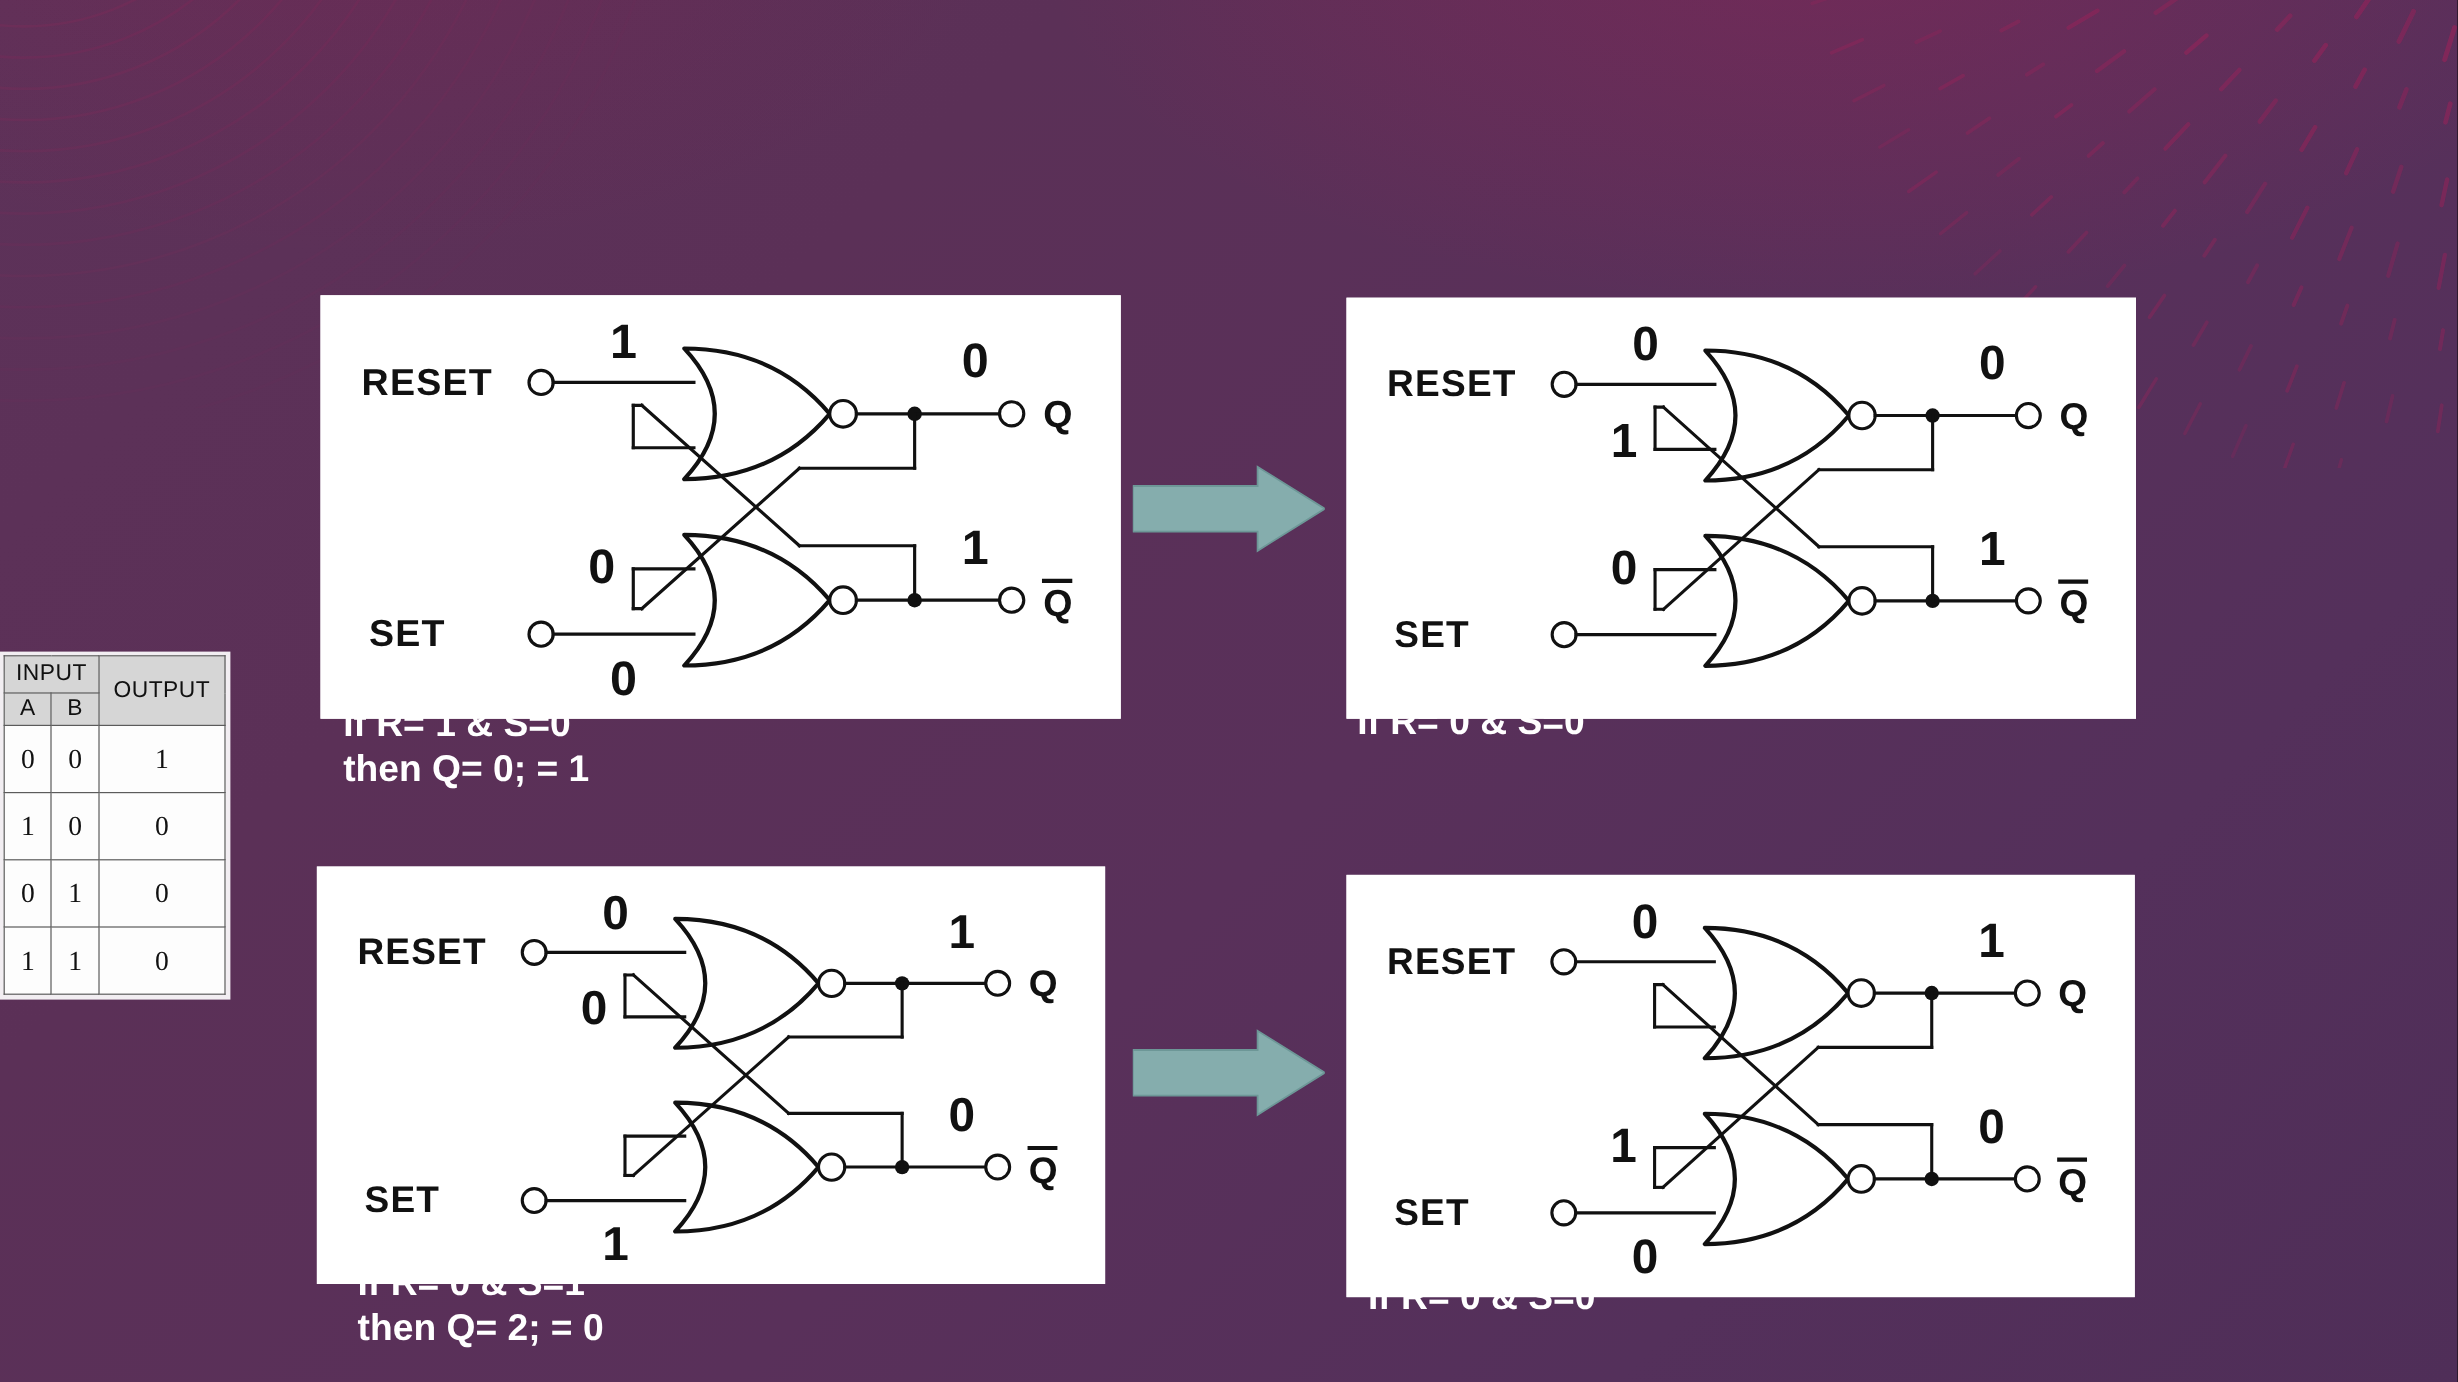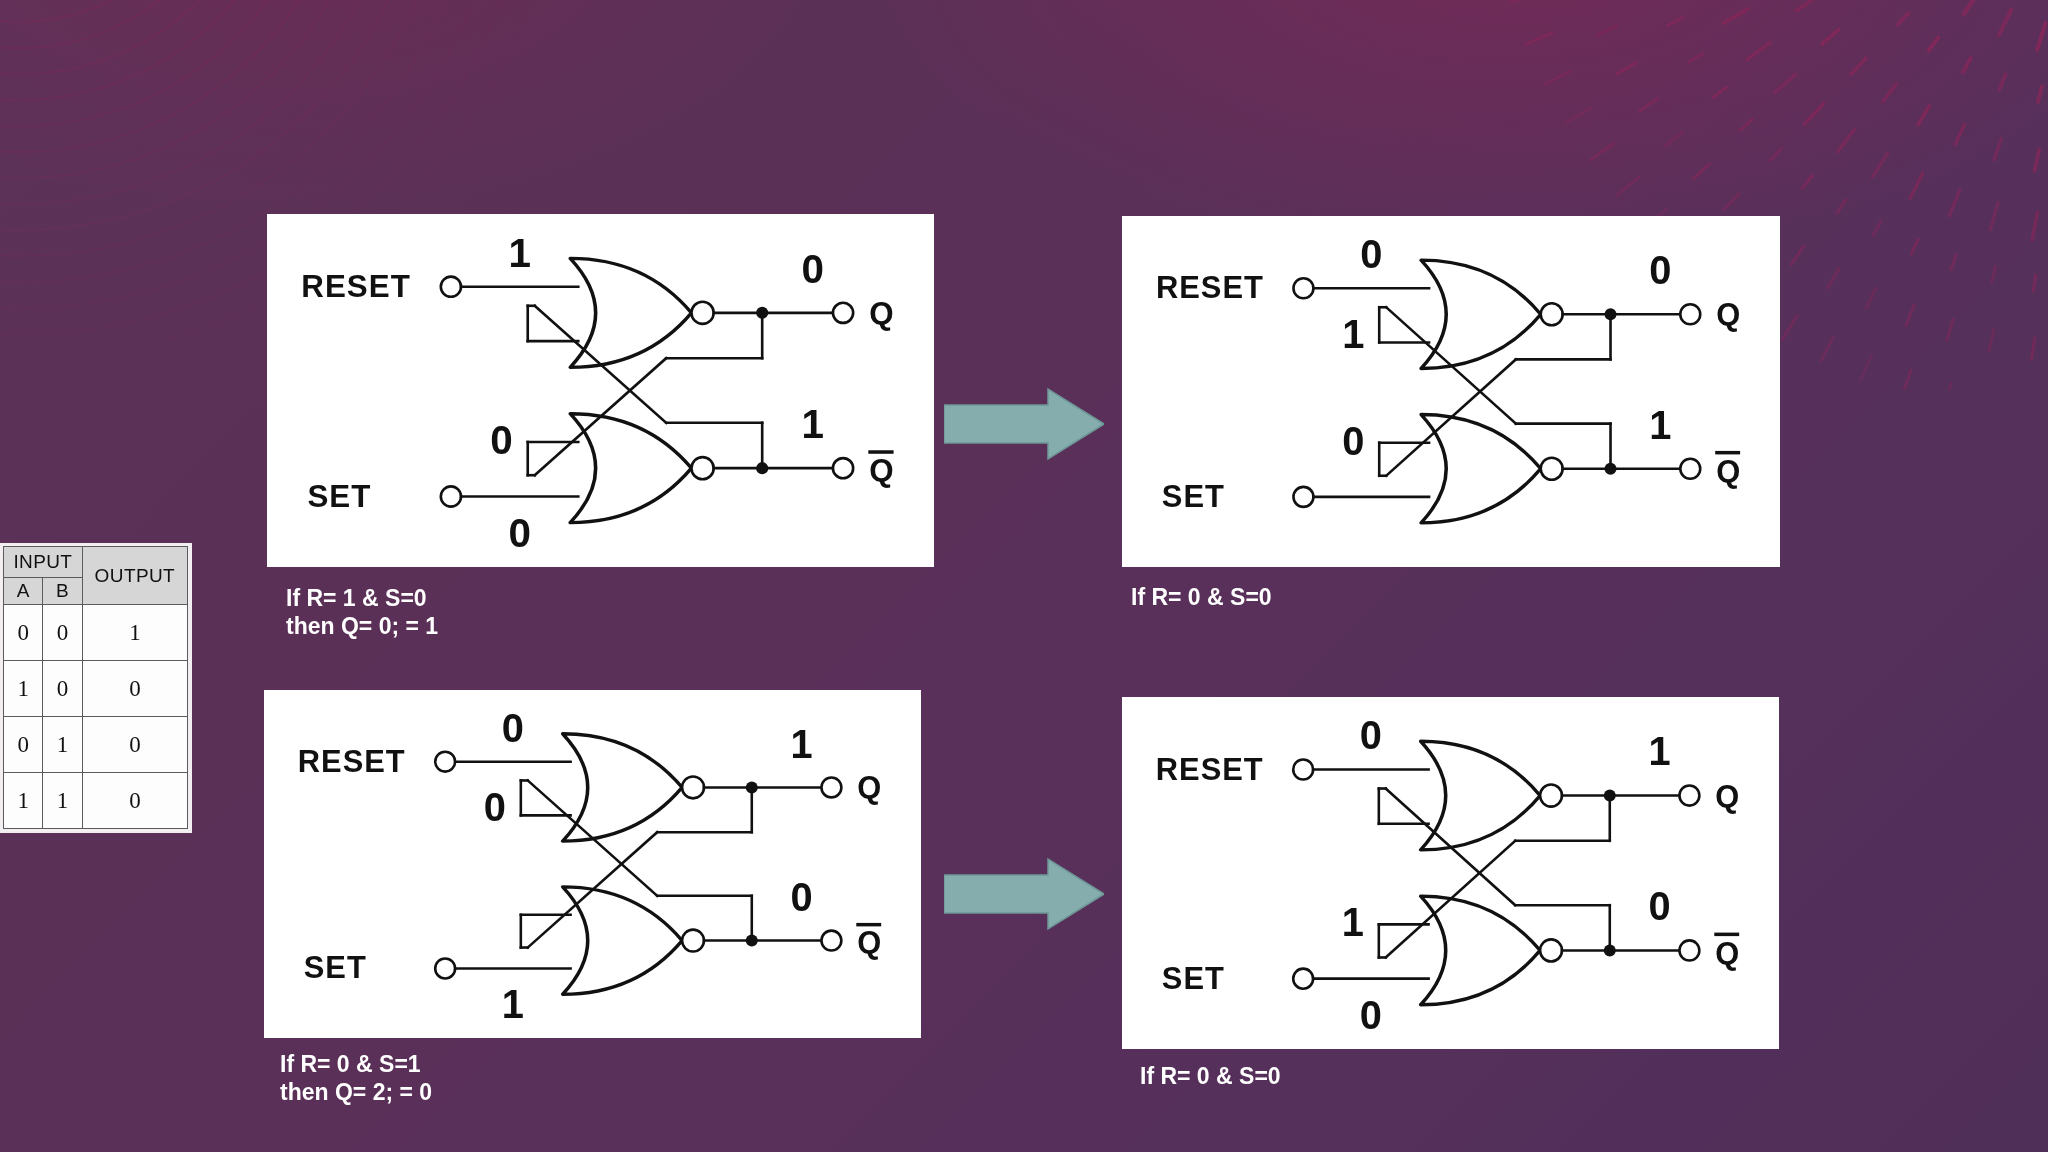--- a/index.html
+++ b/index.html
@@ -100,41 +100,42 @@
     font-size: 23px;
     padding: 5px 2px;
     font-family: "Liberation Serif", serif;
   }
 
   
   .panel {
     position: absolute;
     background: #ffffff;
     box-sizing: border-box;
+    margin-top: 32px;
   }
   .panel svg { display: block; }
 
   #panel-tl { left: 267px; top: 214px; width: 667px; height: 353px; }
   #panel-tr { left: 1122px; top: 216px; width: 658px; height: 351px; }
   #panel-bl { left: 264px; top: 690px; width: 657px; height: 348px; }
   #panel-br { left: 1122px; top: 697px; width: 657px; height: 352px; }
 
   
   .caption {
     position: absolute;
     color: #ffffff;
-    font-size: 23px;
+    font-size: 31px;
     font-weight: bold;
     line-height: 1.22;
     white-space: nowrap;
     font-family: "Liberation Sans", sans-serif;
   }
   #caption-tl { left: 286px; top: 584px; }
   #caption-tr { left: 1131px; top: 583px; }
-  #caption-bl { left: 280px; top: 1050px; }
+  #caption-bl { left: 298px; top: 1050px; }
   #caption-br { left: 1140px; top: 1062px; }
 
   
   .arrow { position: absolute; }
   #arrow-top    { left: 944px; top: 387px; width: 160px; height: 74px; }
   #arrow-bottom { left: 944px; top: 857px; width: 160px; height: 74px; }
 </style>
 </head>
 <body>
 

